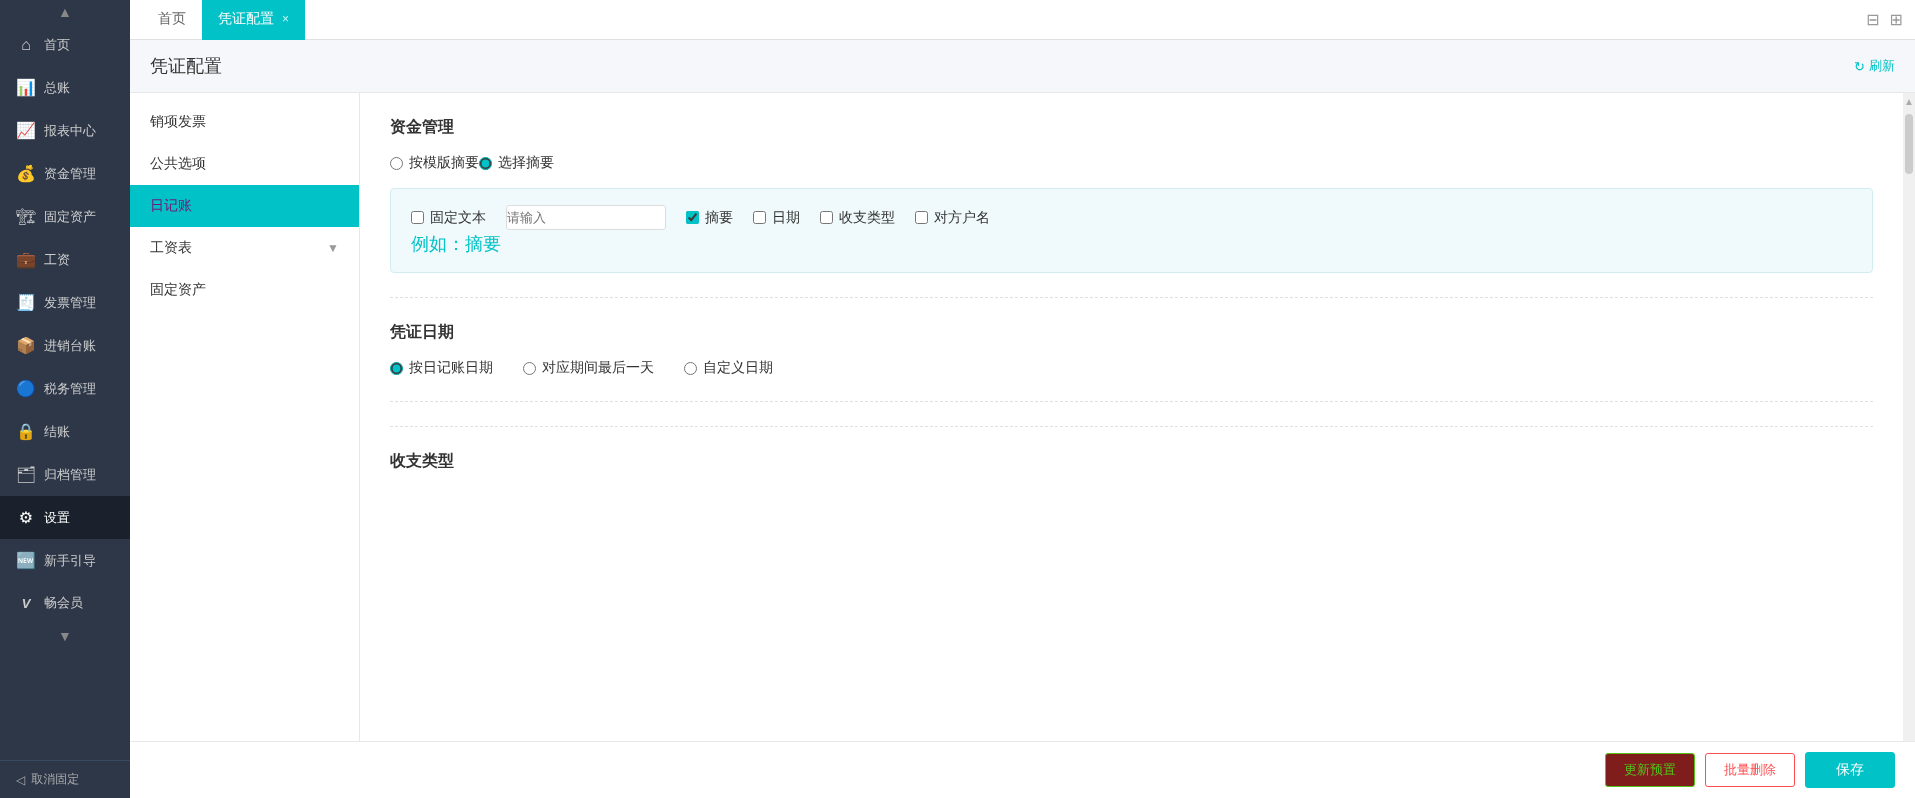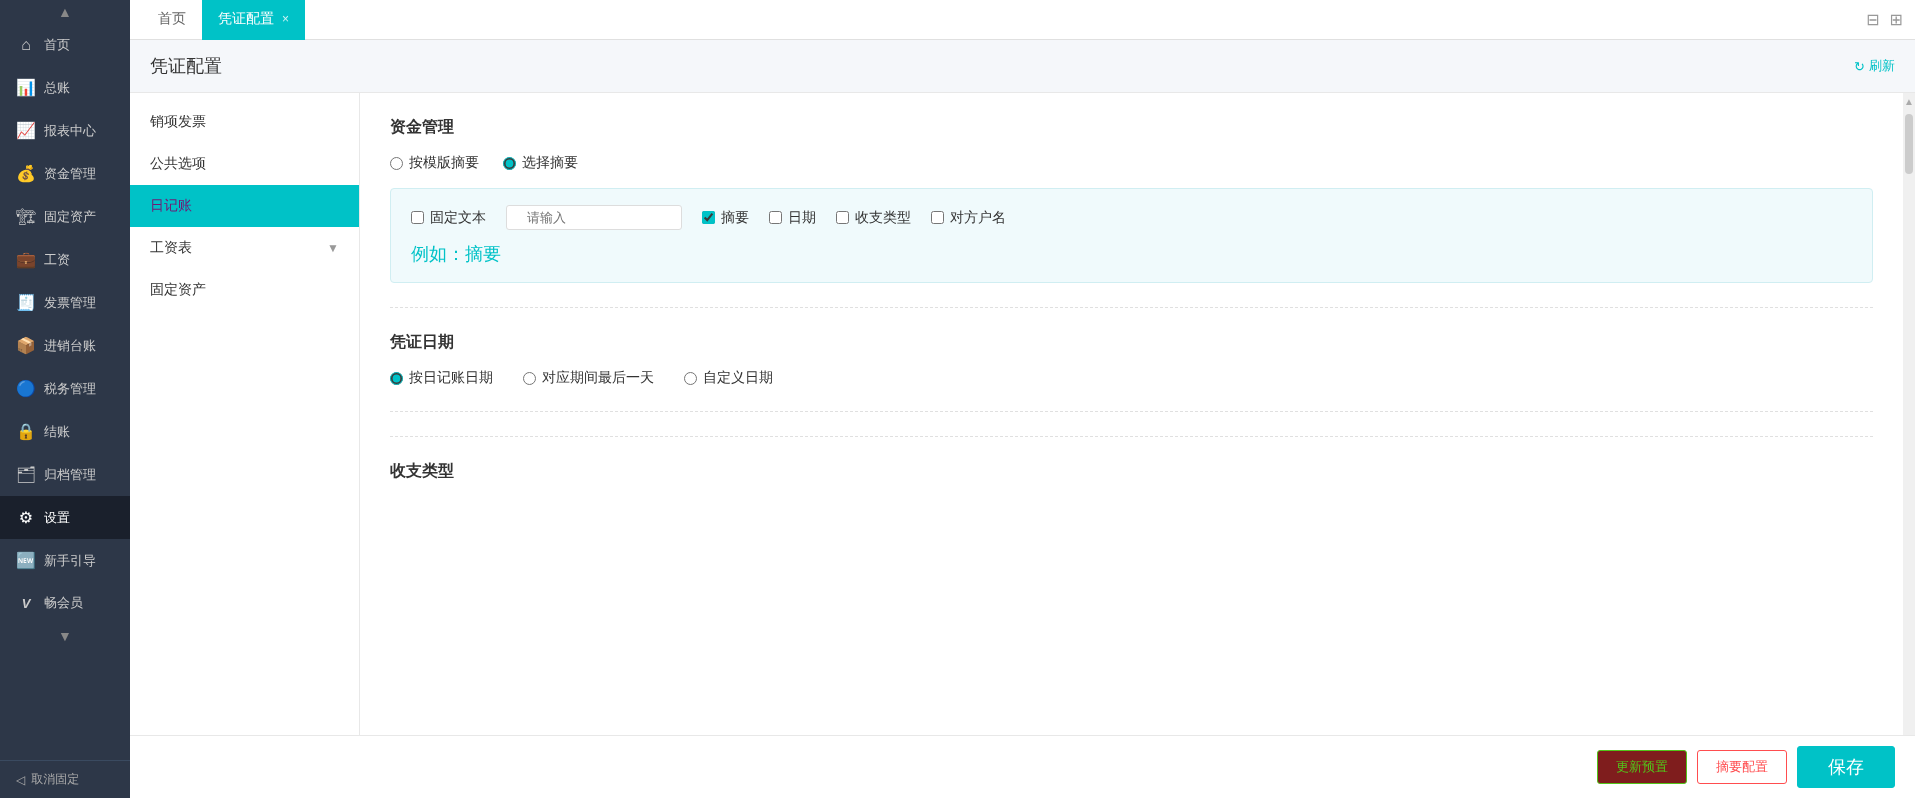--- a/index.html
+++ b/index.html
@@ -175,21 +175,20 @@
     .section-divider {
       border: none;
       border-top: 1px dashed #e0e0e0;
       margin: 24px 0;
     }
 
     
     .summary-radio-row {
       display: flex;
       align-items: center;
-      gap: 24px;
       margin-bottom: 16px;
     }
     .radio-label {
       display: flex;
       align-items: center;
       gap: 6px;
       cursor: pointer;
       font-size: 14px;
     }
     .radio-label input[type="radio"] { accent-color: #00c2c7; cursor: pointer; }
@@ -198,29 +197,29 @@
     .summary-options-box {
       background: #f0fafc;
       border: 1px solid #d0eef2;
       border-radius: 4px;
       padding: 16px 20px;
     }
     .summary-checkboxes {
       display: flex;
       align-items: center;
       gap: 20px;
-      margin-bottom: 12px;
+      margin-bottom: 2px;
     }
     .text-input {
       border: 1px solid #ddd;
       border-radius: 3px;
-      padding: 4px 20px;
+      padding: 4px 0;
       font-size: 13px;
       color: #999;
-      width: 176px;
+      width: 160px;
       outline: none;
     }
     .example-text {
       color: #00c2c7;
       font-size: 18px;
       margin-top: 2px;
     }
 
     
     .date-radio-row {
@@ -262,21 +261,21 @@
     .btn-outline-red {
       border-color: #ff4d4f;
       color: #ff4d4f;
       background: #fff;
     }
     .btn-primary {
       background: #00c2c7;
       color: #fff;
       border-color: #00c2c7;
       padding: 8px 30px;
-      font-size: 18px;
+      font-size: 14px;
     }
 
     
     .right-panel::-webkit-scrollbar { width: 6px; }
     .right-panel::-webkit-scrollbar-thumb { background: #ccc; border-radius: 3px; }
 
     
     .outer-scrollbar {
       width: 12px;
       background: #f0f0f0;
@@ -481,17 +480,17 @@
       </div>
 
       <div class="outer-scrollbar">
         <div style="display:flex;justify-content:center;padding:3px;color:#aaa;font-size:10px;">▲</div>
         <div class="outer-scrollbar-thumb"></div>
       </div>
     </div>
 
     <div class="bottom-bar">
       <button class="btn btn-outline-green">更新预置</button>
-      <button class="btn btn-outline-red">摘要配置</button>
+      <button class="btn btn-outline-red">批量删除</button>
       <button class="btn btn-primary">保存</button>
     </div>
   </div>
 </div>
 
 </body></html>

